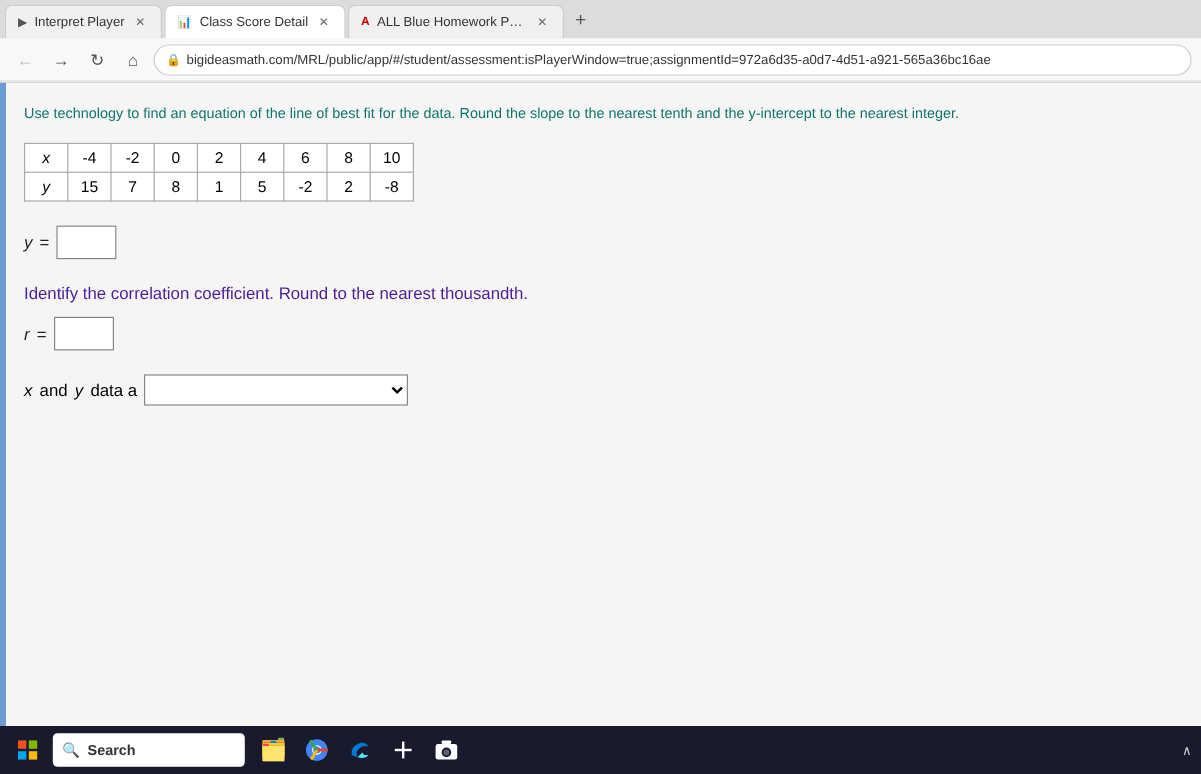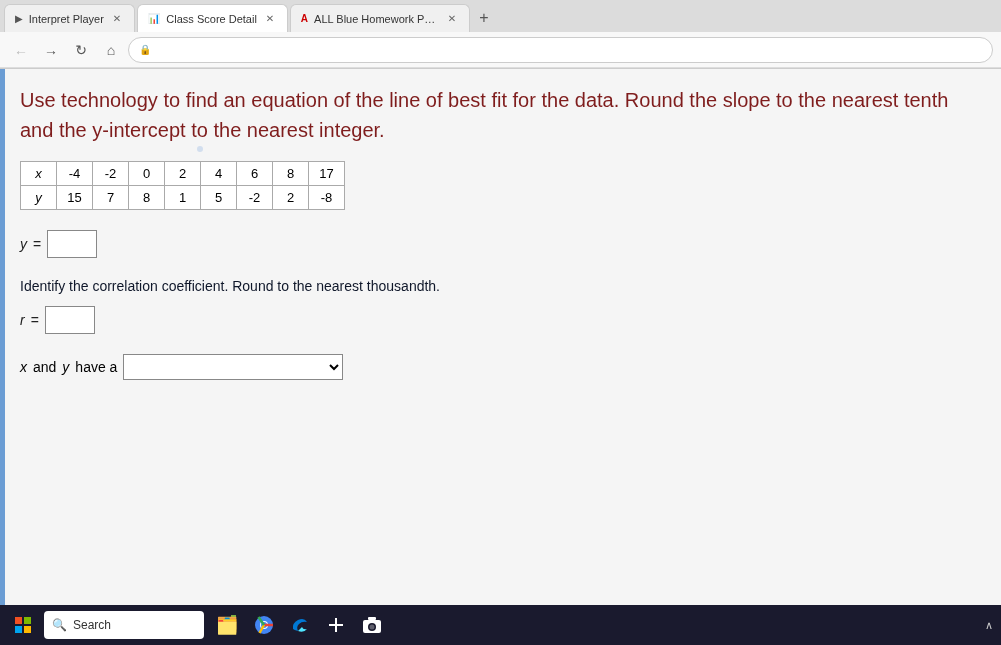--- a/index.html
+++ b/index.html
@@ -122,22 +122,22 @@
     
     .content-area {
       background: #f5f5f5;
       padding: 16px 20px;
       height: calc(645px - 32px - 36px - 40px);
       position: relative;
       overflow: hidden;
     }
 
     .question-text {
-      font-size: 20px;
-      color: #7f1d1d;
+      font-size: 12px;
+      color: #0f766e;
       line-height: 1.5;
       margin-bottom: 16px;
     }
 
     
     .data-table {
       border-collapse: collapse;
       margin-bottom: 20px;
       background: #fff;
       border: 1px solid #999;
@@ -175,21 +175,21 @@
       display: inline-block;
       width: 50px;
       height: 28px;
       border: 1.5px solid #888;
       background: #fff;
       vertical-align: middle;
     }
 
     .section-title {
       font-size: 14px;
-      color: #0f172a;
+      color: #4c1d95;
       margin-bottom: 12px;
     }
 
     
     .interpret-row {
       display: flex;
       align-items: center;
       gap: 6px;
       font-size: 14px;
     }
@@ -241,20 +241,21 @@
     }
 
     .taskbar-search-icon {
       color: #555;
       font-size: 12px;
     }
 
     .taskbar-search-text {
       font-size: 12px;
       color: #333;
+      font-weight: bold;
     }
 
     .taskbar-icons {
       display: flex;
       align-items: center;
       gap: 8px;
       margin-left: 4px;
     }
 
     .taskbar-icon {
@@ -328,20 +329,21 @@
     <div class="tab-add">+</div>
   </div>
 
   <div class="nav-bar">
     <div class="nav-btn disabled">←</div>
     <div class="nav-btn">→</div>
     <div class="nav-btn">↻</div>
     <div class="nav-btn">⌂</div>
     <div class="address-bar">
       <span style="font-size:10px; color:#555; margin-right:4px;">🔒</span>
+      <span class="address-text">bigideasmath.com/MRL/public/app/#/student/assessment:isPlayerWindow=true;assignmentId=972a6d35-a0d7-4d51-a921-565a36bc16ae</span>
     </div>
   </div>
 </div>
 
 <div class="content-area" style="position:relative;">
   <div class="left-accent"></div>
 
   <svg class="bg-dots" xmlns="http://www.w3.org/2000/svg">
     <circle cx="200" cy="80" r="3" fill="#b0c8e8" opacity="0.5"></circle>
     <circle cx="350" cy="150" r="2.5" fill="#b0c8e8" opacity="0.4"></circle>
@@ -368,21 +370,21 @@
       <tbody>
           <tr>
         <td class="row-label"><em>x</em></td>
         <td>-4</td>
         <td>-2</td>
         <td>0</td>
         <td>2</td>
         <td>4</td>
         <td>6</td>
         <td>8</td>
-        <td>17</td>
+        <td>10</td>
       </tr>
       <tr>
         <td class="row-label"><em>y</em></td>
         <td>15</td>
         <td>7</td>
         <td>8</td>
         <td>1</td>
         <td>5</td>
         <td>-2</td>
         <td>2</td>
@@ -407,21 +409,21 @@
         <span>=</span>
         <div class="answer-box"></div>
       </div>
     </div>
 
 
     <div class="interpret-row">
       <em>x</em>
       <span>and</span>
       <em>y</em>
-      <span>have a</span>
+      <span>data a</span>
       <select>
         <option value=""></option>
         <option value="strong_positive">strong positive correlation</option>
         <option value="moderate_positive">moderate positive correlation</option>
         <option value="weak_positive">weak positive correlation</option>
         <option value="no_correlation">no correlation</option>
         <option value="weak_negative">weak negative correlation</option>
         <option value="moderate_negative">moderate negative correlation</option>
         <option value="strong_negative">strong negative correlation</option>
       </select>

